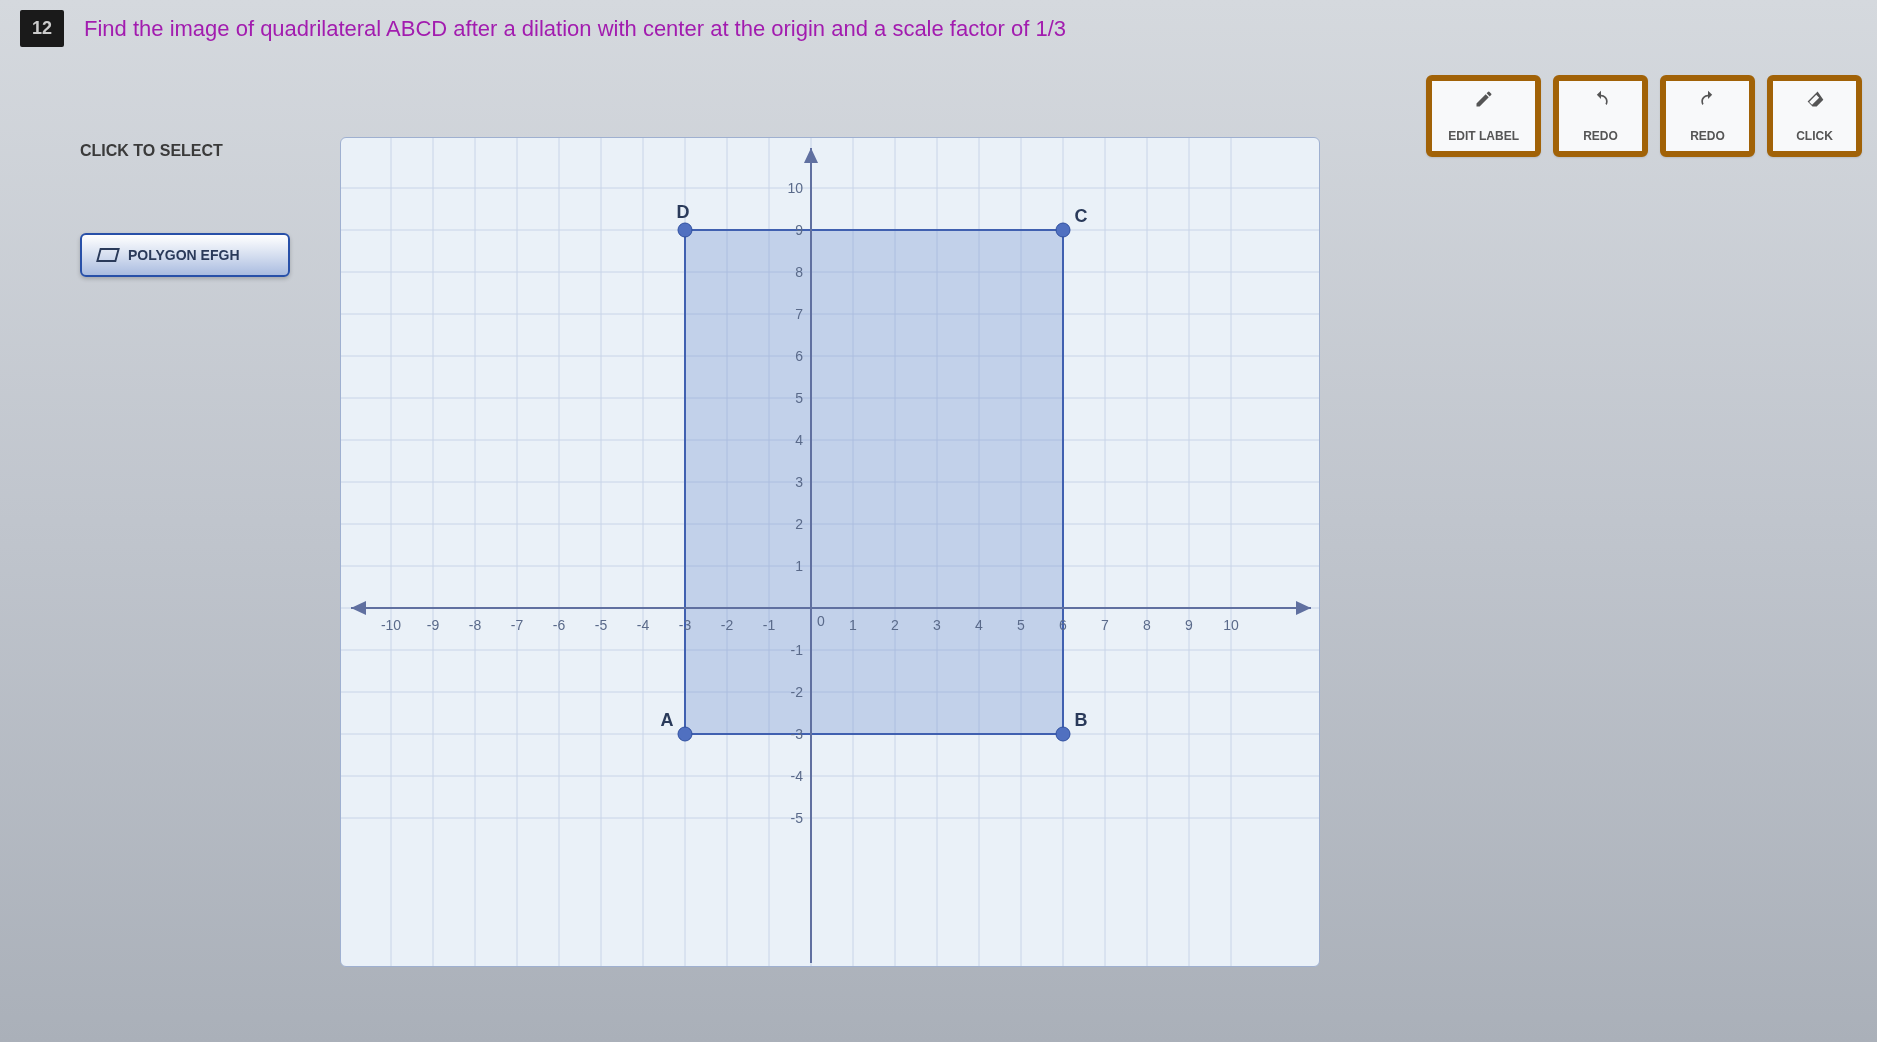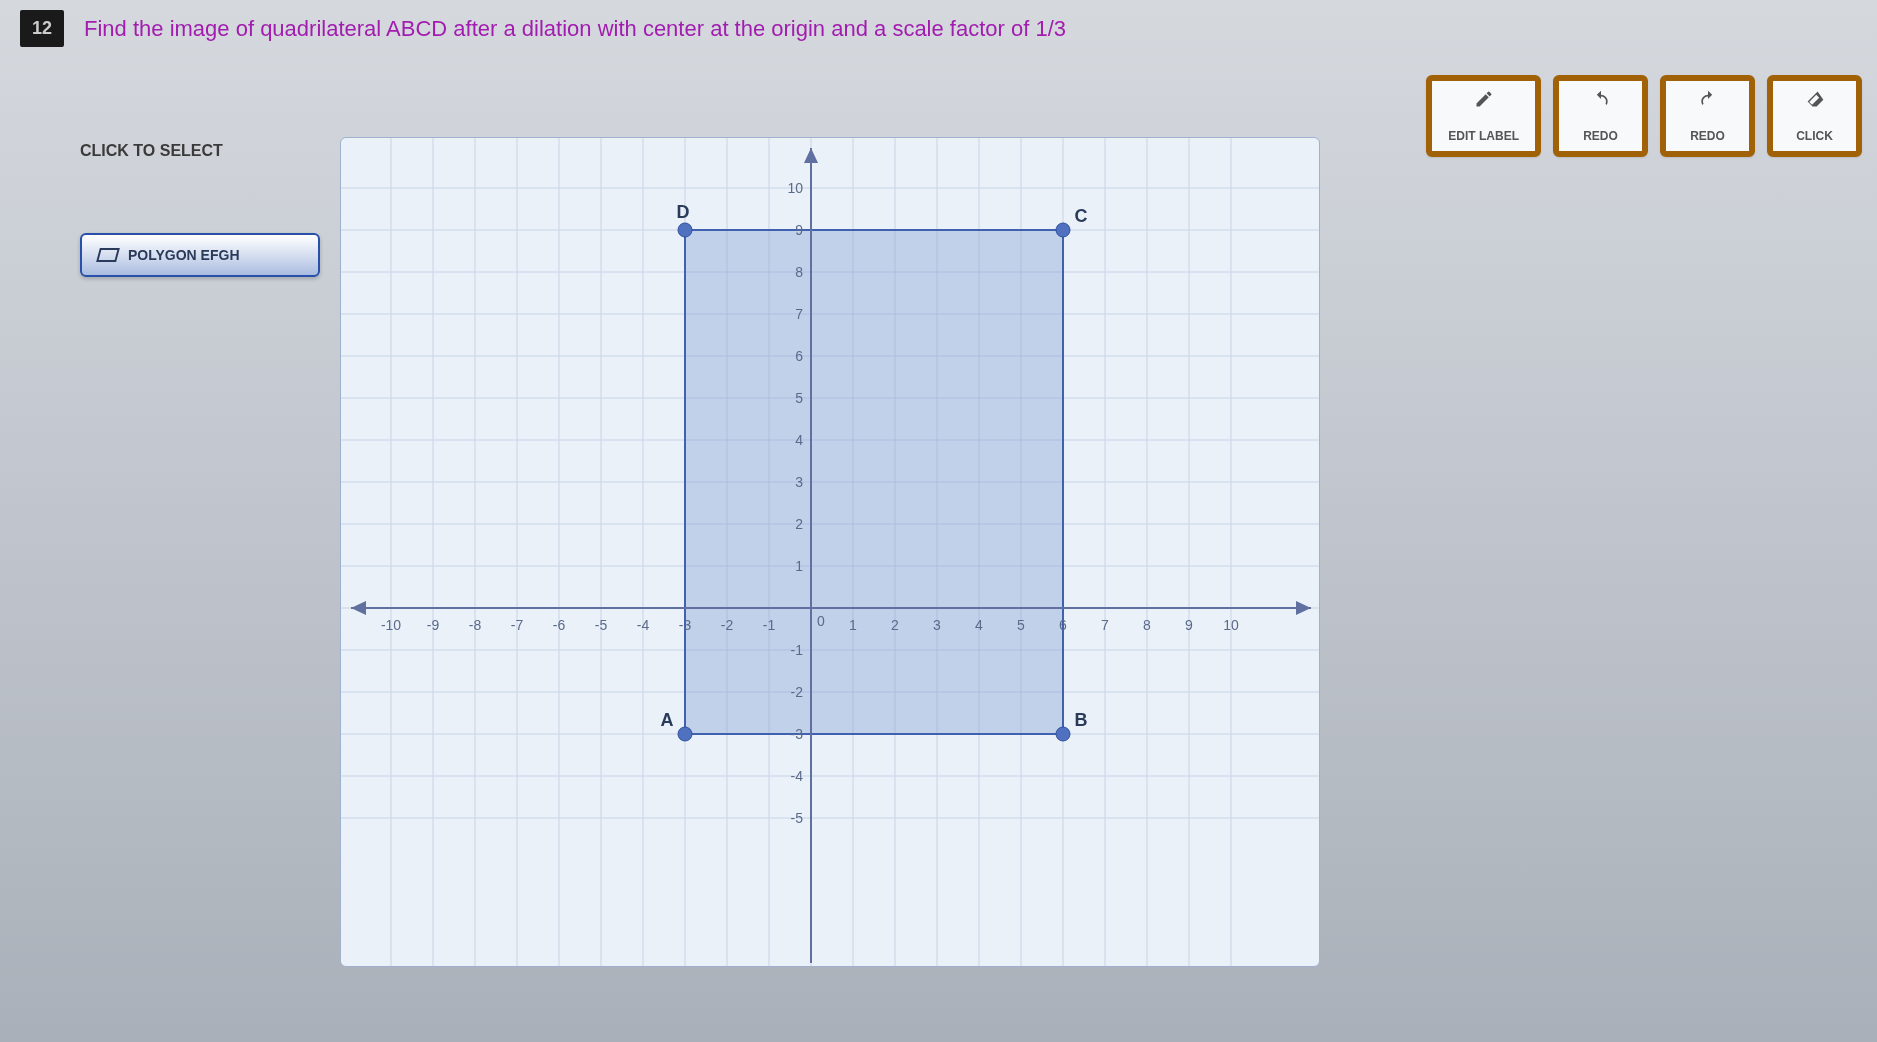--- a/index.html
+++ b/index.html
@@ -73,21 +73,21 @@
       margin-top: 5px;
     }
     .polygon-btn {
       display: flex;
       align-items: center;
       gap: 10px;
       background: linear-gradient(180deg, #ffffff 0%, #d6dff0 50%, #aabce0 100%);
       border: 2px solid #2850a8;
       border-radius: 6px;
       padding: 12px 16px;
-      width: 240px;
+      width: 210px;
       cursor: pointer;
       box-shadow: 0 2px 4px rgba(0,0,0,0.2);
     }
     .polygon-btn-label {
       color: #2a3a5a;
       font-weight: bold;
       font-size: 14px;
     }
     .polygon-icon {
       width: 20px;

